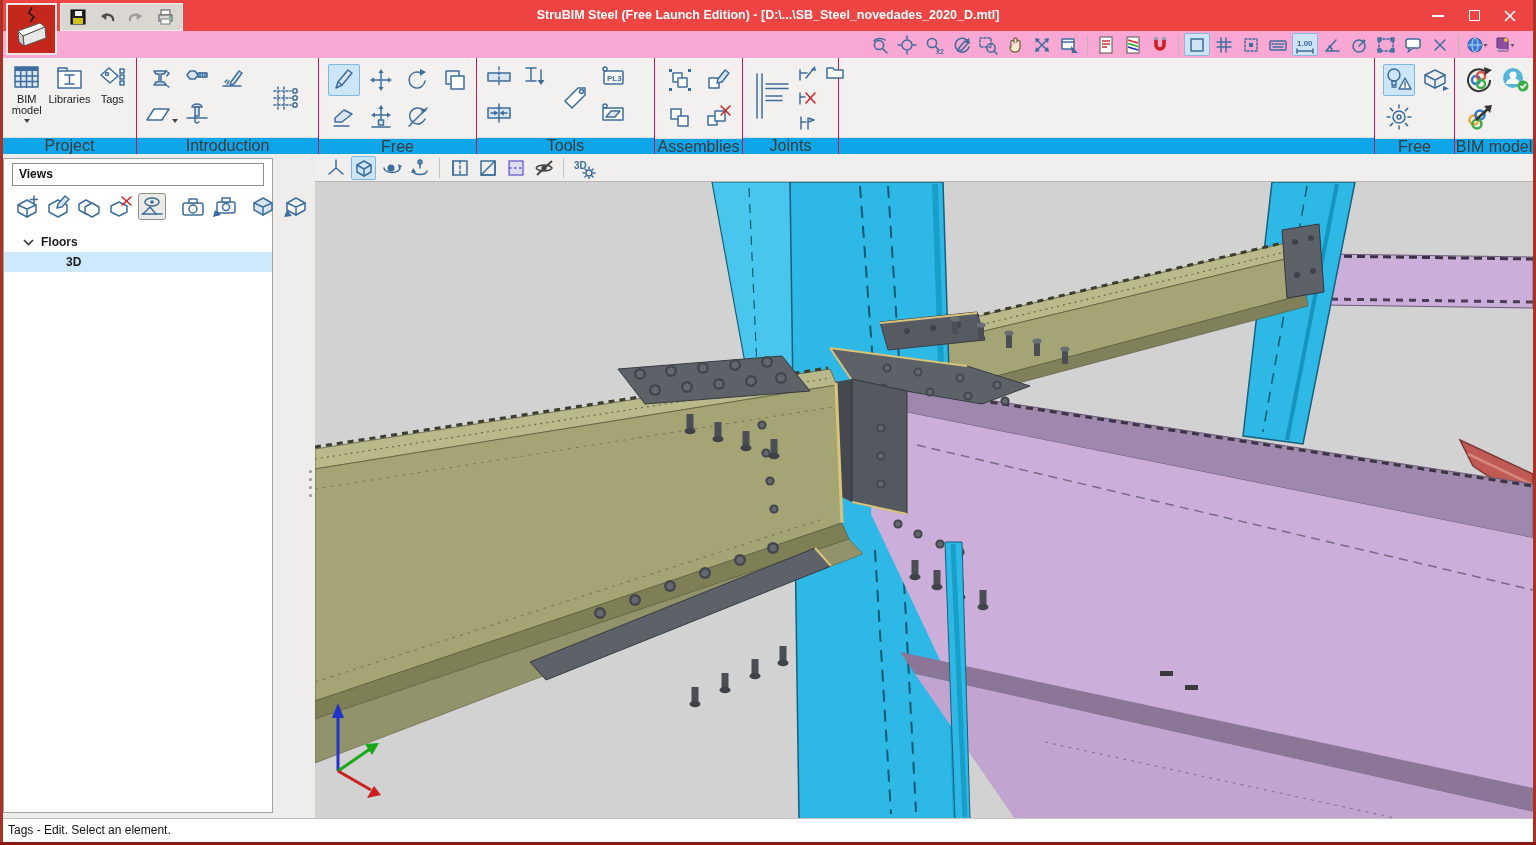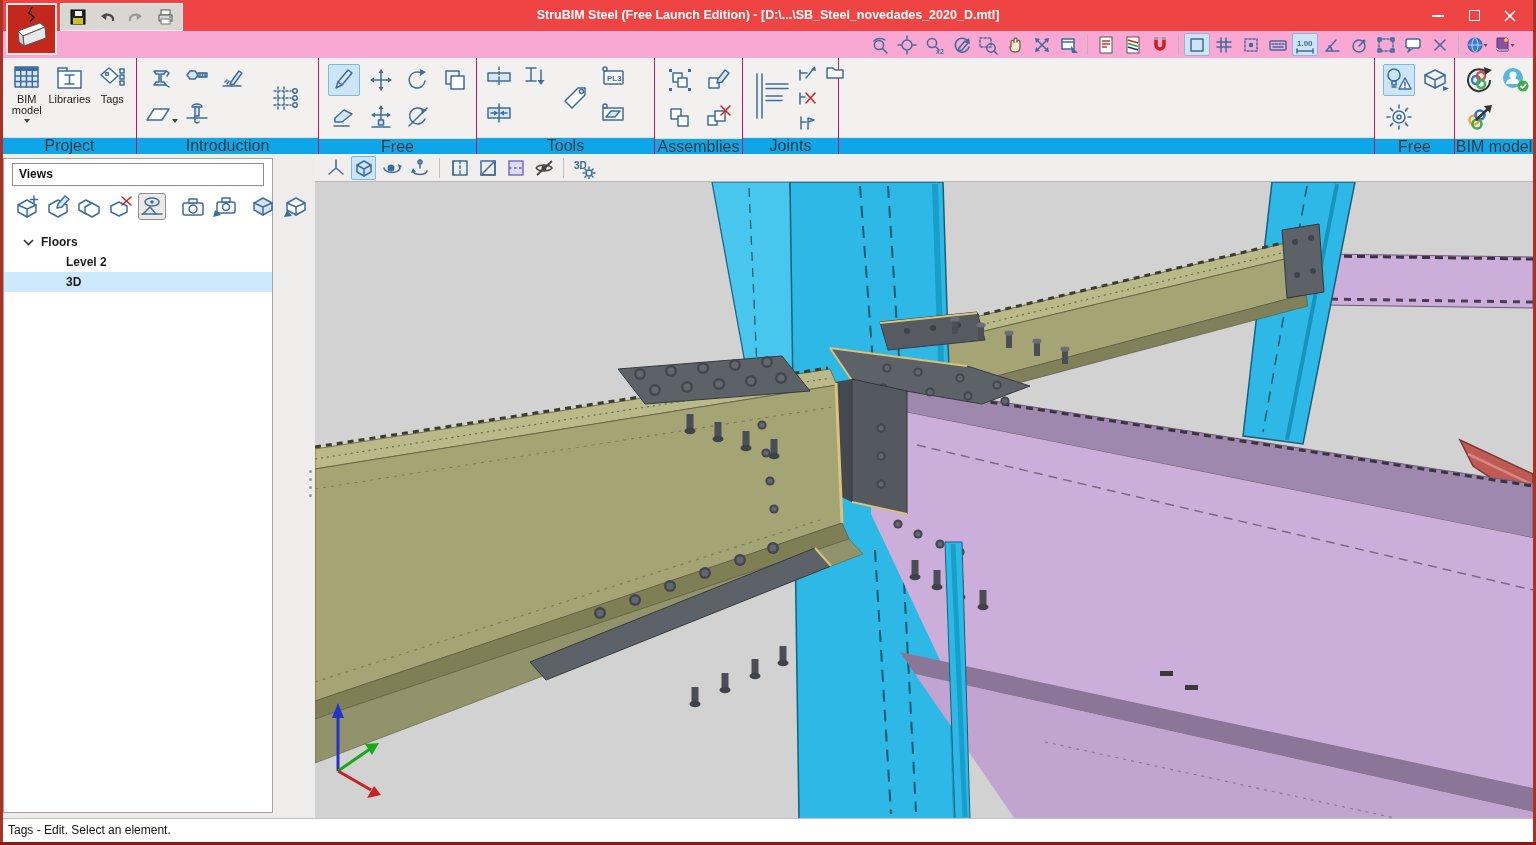--- a/index.html
+++ b/index.html
@@ -764,23 +764,20 @@
   </div>
   <div id="tree">
     <div class="trow t-group">
       <span class="chev">
           <svg width="11" height="8">
             <polyline points="1,2 5.5,6.5 10,2" stroke="#333" stroke-width="1.6" fill="none"></polyline>
           </svg>
         </span>
       <span class="t-glabel">Floors</span>
     </div>
-    <div class="trow t-child">
-        <span>Level 2</span>
-      </div>
     <div class="trow t-child sel">
         <span>3D</span>
       </div>
   </div>
 </div>
 <div id="splitter">
   <div class="sdot" style="top:312px"></div>
     <div class="sdot" style="top:320px"></div>
     <div class="sdot" style="top:328px"></div>
     <div class="sdot" style="top:336px"></div>

